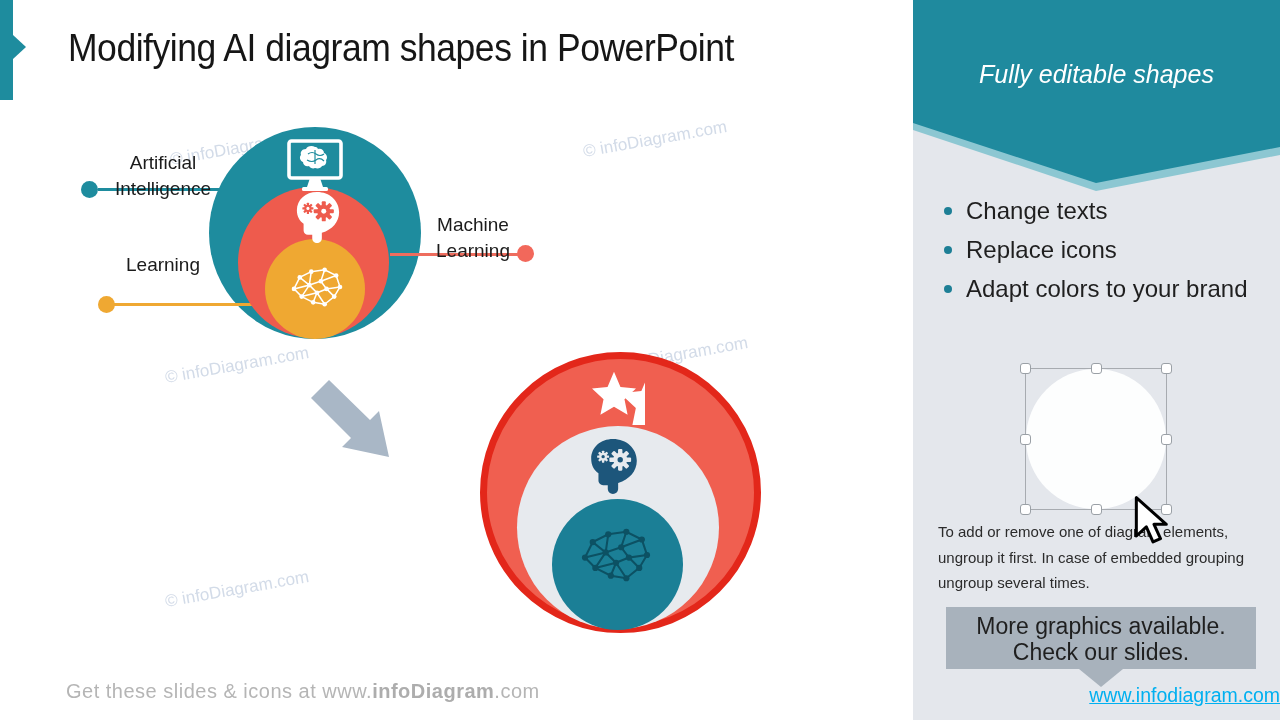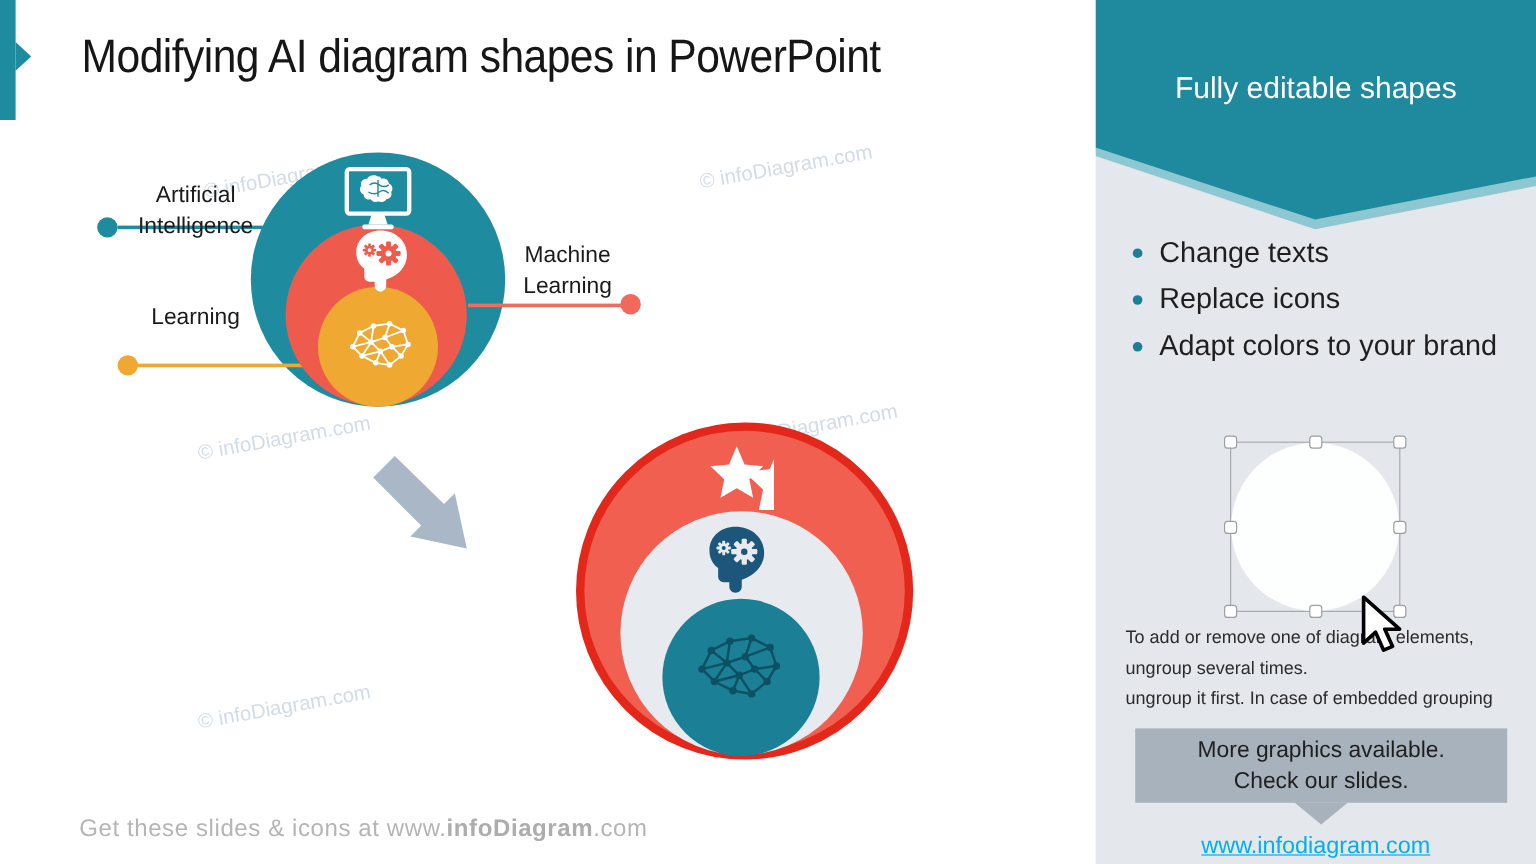--- a/index.html
+++ b/index.html
@@ -28,21 +28,21 @@
   .circle { border-radius:50%; }
   #c-teal   { left:209px; top:127px; width:212px; height:212px; background:#1E8C9E; z-index:1; }
   #c-red    { left:238px; top:187px; width:151px; height:151px; background:#EE5B4D; z-index:2; }
   #c-yellow { left:265px; top:239px; width:100px; height:100px; background:#EFA832; z-index:3; }
   #icon-monitor { left:286px; top:138px; z-index:4; }
   #icon-braingear-w { left:294px; top:191px; z-index:4; }
   #icon-net-w { left:288px; top:264px; z-index:4; }
 
   .dlabel { width:150px; text-align:center; font-size:19px; line-height:26px; color:#1b1b1b; z-index:5; }
   #lbl-ai { left:88px;  top:150px; }
-  #lbl-ml { left:398px; top:200px; }
+  #lbl-ml { left:398px; top:212px; }
   #lbl-dl { left:88px;  top:252px; }
 
   .cline { height:3px; z-index:1; }
   #line-ai { left:98px;  top:188px; width:121px; background:#1E8C9E; }
   #line-ml { left:390px; top:253px; width:128px; background:#EE6D5E; z-index:3;}
   #line-dl { left:114px; top:303px; width:154px; background:#EFA832; }
   .cdot { width:17px; height:17px; border-radius:50%; z-index:2; }
   #dot-ai { left:81px;  top:181px; background:#1E8C9E; }
   #dot-ml { left:517px; top:245px; background:#F2685B; }
   #dot-dl { left:98px;  top:296px; background:#EFA832; }
@@ -59,44 +59,44 @@
   #icon-braingear-d { left:584px; top:438px; z-index:4; }
   #icon-net-d { left:574px; top:524px; z-index:4; }
 
   
   #footer { left:66px; top:680px; font-size:20px; color:#B5B5B5; letter-spacing:.5px; white-space:nowrap; }
   #footer b { color:#ADADAD; }
 
   
   #sidebar { left:913px; top:0; width:367px; height:720px; background:#E4E7EC; z-index:6; }
   #banner-svg { left:0; top:0; }
-  #banner-title { left:0; top:60px; width:367px; text-align:center; color:#fff; font-size:25px; }
+  #banner-title { left:0; top:60px; width:367px; text-align:center; color:#fff; font-size:25px;font-style:italic; }
 
   #bullets { left:31px; top:200px; list-style:none; }
   #bullets li { display:flex; align-items:center; margin-bottom:17px; height:22px; }
   .bdot { width:8px; height:8px; border-radius:50%; background:#1D7F96; margin-right:14px; flex:none; }
   .btxt { font-size:24px; color:#1F1F1F; white-space:nowrap; }
 
   
   #sel-box { left:112px; top:368px; width:142px; height:142px; border:1px solid #A7ABB0; }
   #sel-circle { position:absolute; left:0; top:0; width:140px; height:140px;
                 border-radius:50%; background:#FDFEFE; }
   .handle { position:absolute; width:11px; height:11px; background:#fff;
             border:1.5px solid #9AA0A6; border-radius:3px; }
   #cursor { left:220px; top:496px; z-index:8; }
 
   #note { left:25px; top:519px; width:330px; font-size:15px; line-height:25.5px; color:#2B2B2B; }
 
   #callout { left:33px; top:607px; width:310px; height:62px; background:#A8B2BC;
-             text-align:center; font-size:19px; color:#1F1F1F; line-height:26px; padding-top:6px; }
+             text-align:center; font-size:23px; color:#1F1F1F; line-height:26px; padding-top:6px; }
   #callout-tail { left:166px; top:669px; width:0; height:0;
                   border-left:22px solid transparent; border-right:22px solid transparent;
                   border-top:18px solid #A8B2BC; }
-  #site-link { left:0; top:684px; width:367px; text-align:center; font-size:19.5px;
-               color:#00B0F0; text-decoration:underline; display:block;margin-top:10px; }
+  #site-link { left:0; top:684px; width:367px; text-align:right; font-size:19.5px;
+               color:#00B0F0; text-decoration:underline; display:block; }
 </style>
 </head>
 <body>
 
 <svg width="0" height="0" style="position:absolute">
   <defs>
     <symbol id="net-brain" viewBox="0 0 60 48">
       <g stroke="currentColor" stroke-width="1.6" fill="none">
         <path d="M6,26 L12,14 L24,8 L38,6 L50,12 L54,24 L48,34 L38,42 L26,40 L14,34 Z"></path>
         <path d="M6,26 L22,22 L12,14 M24,8 L22,22 L34,18 L38,6 M34,18 L50,12 M34,18 L40,26 L54,24 M40,26 L48,34 M22,22 L30,30 L40,26 M30,30 L14,34 M30,30 L26,40 M22,22 L14,34 M30,30 L38,42"></path>
@@ -261,22 +261,22 @@
       <div class="handle" style="left:65px;top:135px"></div>
       <div class="handle" style="left:135px;top:135px"></div>
     </div>
 
     <svg id="cursor" class="abs" width="40" height="50" viewBox="0 0 24 30">
       <path d="M2,1 L2,24 L8,18.5 L12,27.5 L16.5,25.6 L12.6,17 L20,17 Z" fill="#fff" stroke="#000" stroke-width="1.8" stroke-linejoin="round"></path>
     </svg>
 
     <div id="note" class="abs">
       <div>To add or remove one of diagram elements,</div>
+      <div>ungroup it first. In case of embedded grouping</div>
       <div>ungroup several times.</div>
-      <div>ungroup it first. In case of embedded grouping</div>
     </div>
 
     <div id="callout" class="abs">
       <div>More graphics available.</div>
       <div>Check our slides.</div>
     </div>
     <div id="callout-tail" class="abs"></div>
 
     <a id="site-link" class="abs" href="#">www.infodiagram.com</a>
   </div>

